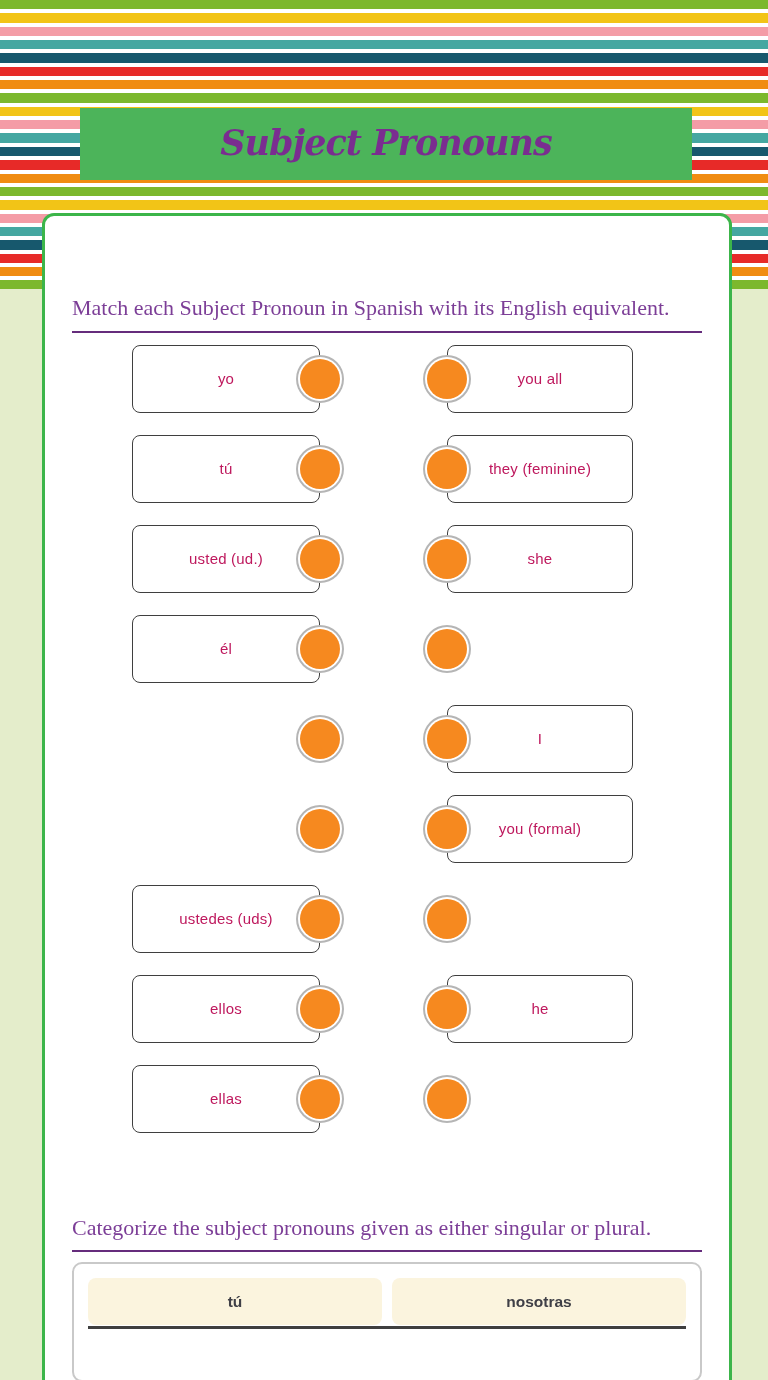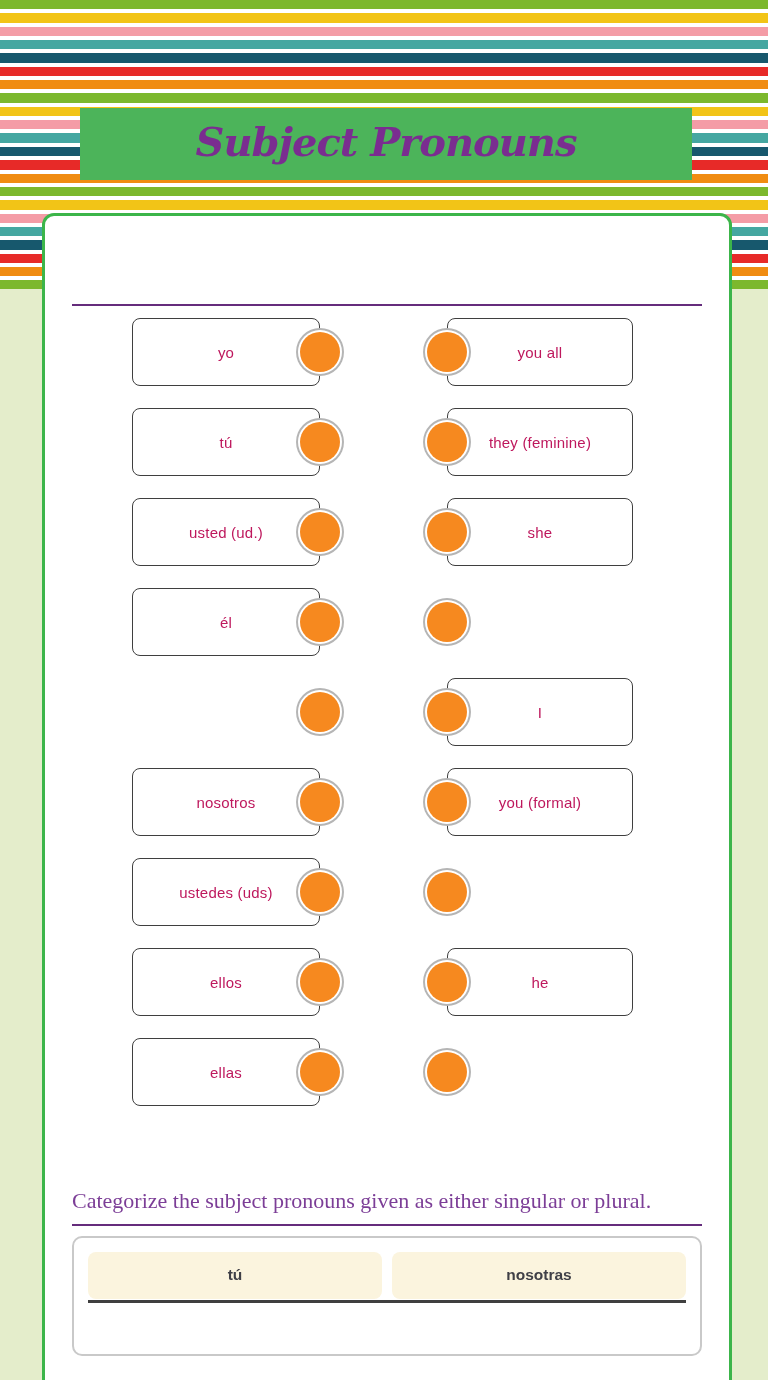--- a/index.html
+++ b/index.html
@@ -27,21 +27,21 @@
   
   .title-banner {
     position: absolute; left: 80px; top: 108px;
     width: 612px; height: 72px;
     background: #4CB45A;
     display: flex; align-items: center; justify-content: center;
   }
   .title-banner .title-text {
     font-family: "DejaVu Serif", serif;
     font-style: italic; font-weight: bold;
-    font-size: 40px; line-height: 1;
+    font-size: 35px; line-height: 1;
     color: #7A2D90;
     letter-spacing: -1px;
     padding-bottom: 4px;
     white-space: nowrap;
   }
 
   
   .card {
     position: absolute; left: 42px; top: 213px;
     width: 690px; height: 1260px;
@@ -121,20 +121,21 @@
 
   <div class="stripes"></div>
 
   <div class="title-banner">
     <span class="title-text">Subject Pronouns</span>
   </div>
 
   <div class="card">
 
     <div>
+      <div class="section-heading">Match each Subject Pronoun in Spanish with its English equivalent.</div>
       <hr class="section-rule">
 
       <div class="match-rows">
 
         <div class="match-row">
           <div class="mbox left">yo</div>
           <div class="dot left"></div>
           <div class="mbox right">you all</div>
           <div class="dot right"></div>
         </div>
@@ -159,21 +160,20 @@
           <div class="dot right"></div>
         </div>
 
         <div class="match-row">
           <div class="dot left"></div>
           <div class="mbox right">I</div>
           <div class="dot right"></div>
         </div>
 
         <div class="match-row">
-          <div class="mbox left">nosotros</div>
           <div class="dot left"></div>
           <div class="mbox right">you (formal)</div>
           <div class="dot right"></div>
         </div>
 
         <div class="match-row">
           <div class="mbox left">ustedes (uds)</div>
           <div class="dot left"></div>
           <div class="dot right"></div>
         </div>

